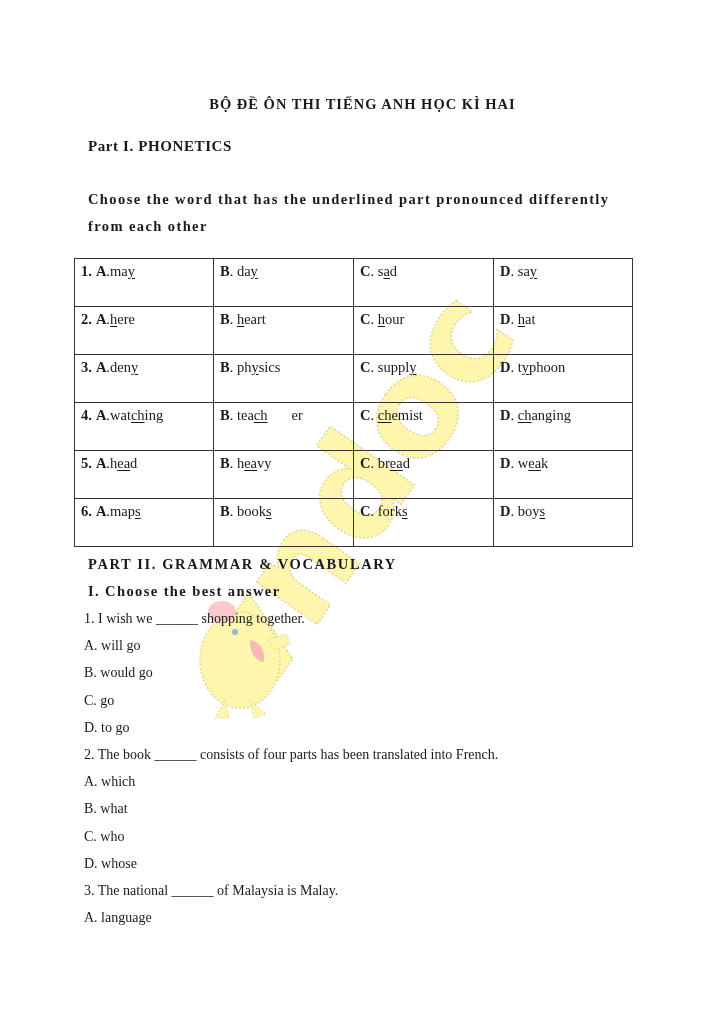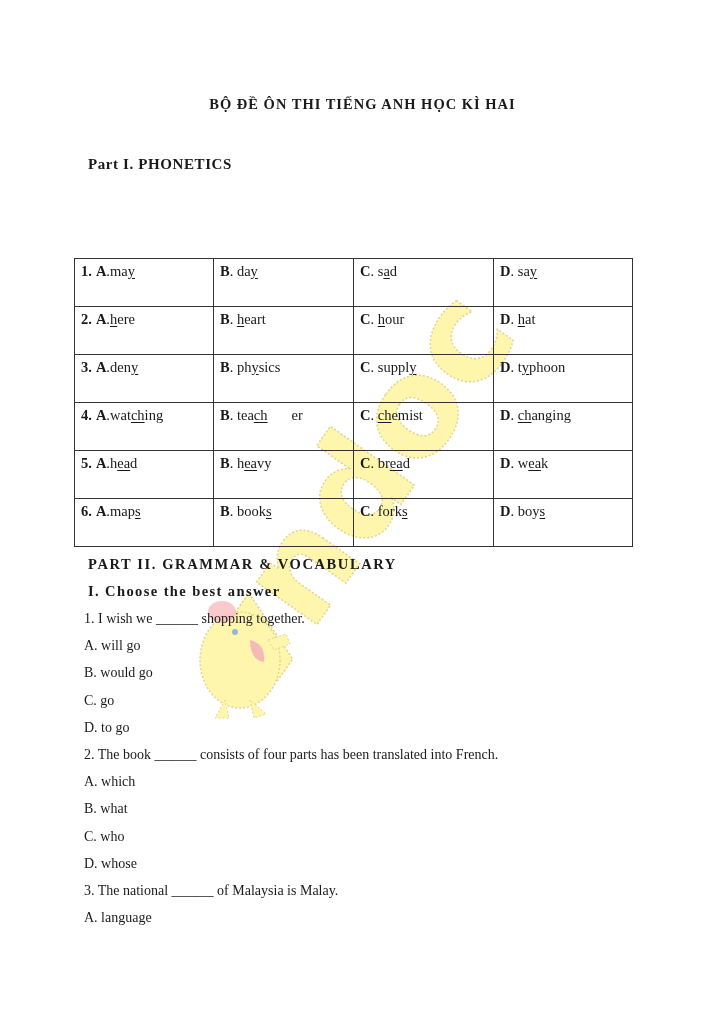--- a/index.html
+++ b/index.html
@@ -1,21 +1,21 @@
 <!DOCTYPE html>
 <html><head>
 <meta charset="utf-8">
 <style>
   html, body { margin:0; padding:0; background:#ffffff; }
   body { width:725px; height:1024px; position:relative; overflow:hidden;
          font-family:"Liberation Serif", "DejaVu Serif", serif; color:#1a1a1a; }
   .page { position:absolute; left:0; top:0; width:725px; height:1024px; background:#fff; }
   .abs { position:absolute; white-space:nowrap; }
   .title { left:0; width:725px; top:96px; text-align:center; font-weight:bold; font-size:14.5px; letter-spacing:1px; }
-  .part1 { left:88px; top:156px; font-weight:bold; font-size:15px; letter-spacing:0.6px; }
+  .part1 { left:88px; top:138px; font-weight:bold; font-size:15px; letter-spacing:0.6px; }
   .instr { left:88px; top:186px; font-weight:bold; font-size:14.5px; letter-spacing:1.4px; line-height:27px; white-space:normal; width:560px; }
   table.ph { position:absolute; left:74px; top:258px; width:558px; border-collapse:collapse; table-layout:fixed; }
   table.ph td { border:1.3px solid #333; height:48px; vertical-align:top; padding:4px 0 0 6px; font-size:14.5px; box-sizing:border-box; }
   table.ph td .lbl { font-weight:bold; }
   table.ph td .num { font-weight:bold; margin-right:4px; }
   u { text-decoration:underline; text-underline-offset:2px; }
   .part2 { left:88px; top:556px; font-weight:bold; font-size:14.5px; letter-spacing:1.6px; }
   .sec1 { left:88px; top:583px; font-weight:bold; font-size:14.5px; letter-spacing:1.4px; }
   .line { left:84px; font-size:14px; }
   .wm { position:absolute; pointer-events:none; }
@@ -40,20 +40,21 @@
         <path d="M225 700 l-10 18 l14 0z" fill="#fff59a" stroke="#d9cc7a" stroke-dasharray="2 2"></path>
         <path d="M250 700 l4 18 l12 -4z" fill="#fff59a" stroke="#d9cc7a" stroke-dasharray="2 2"></path>
       </g>
     </g>
   </svg>
 
   <div class="abs title">BỘ ĐỀ ÔN THI TIẾNG ANH HỌC KÌ HAI</div>
 
   <div class="abs part1">Part I. PHONETICS</div>
 
+  <div class="abs instr">Choose the word that has the underlined part pronounced differently from each other</div>
 
   <table class="ph">
     <colgroup>
         <col style="width:139px">
         <col style="width:140px">
         <col style="width:140px">
         <col style="width:139px">
       </colgroup>
     <tbody id="ph-body">
         <tr>

